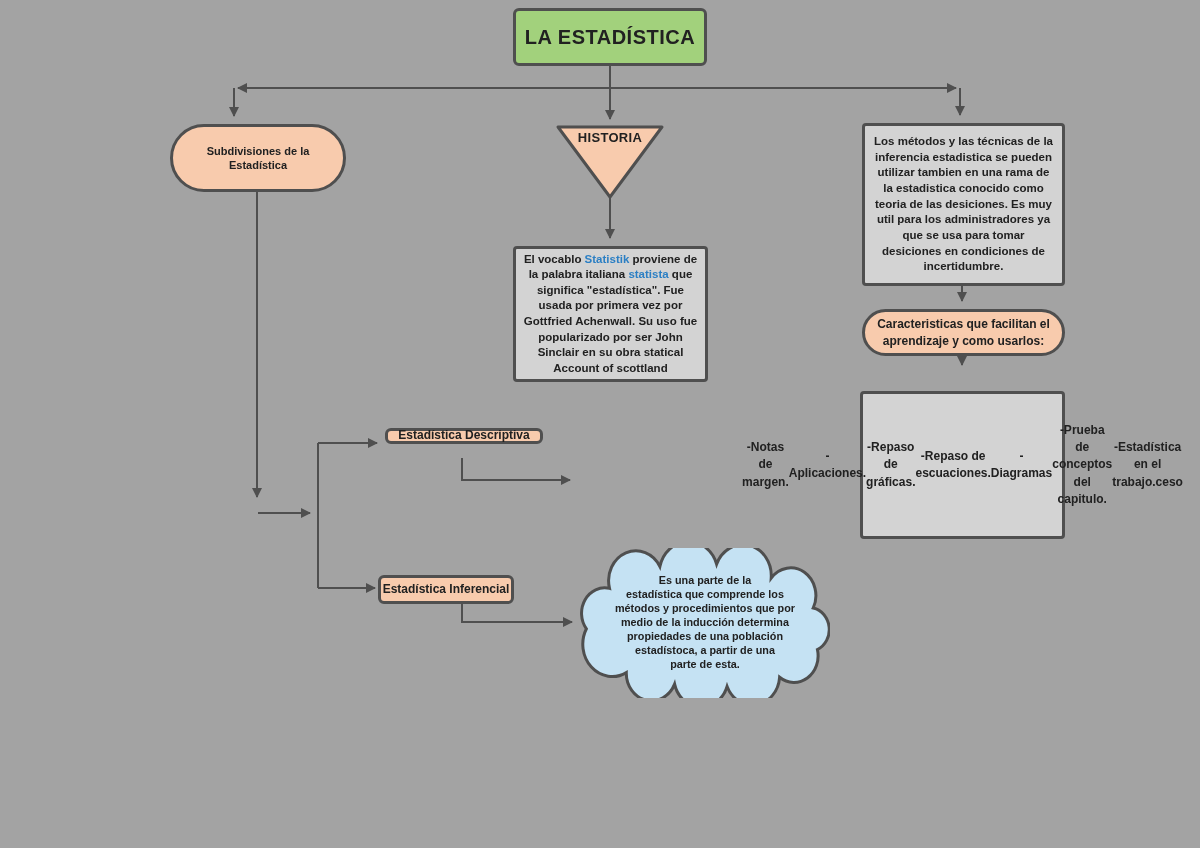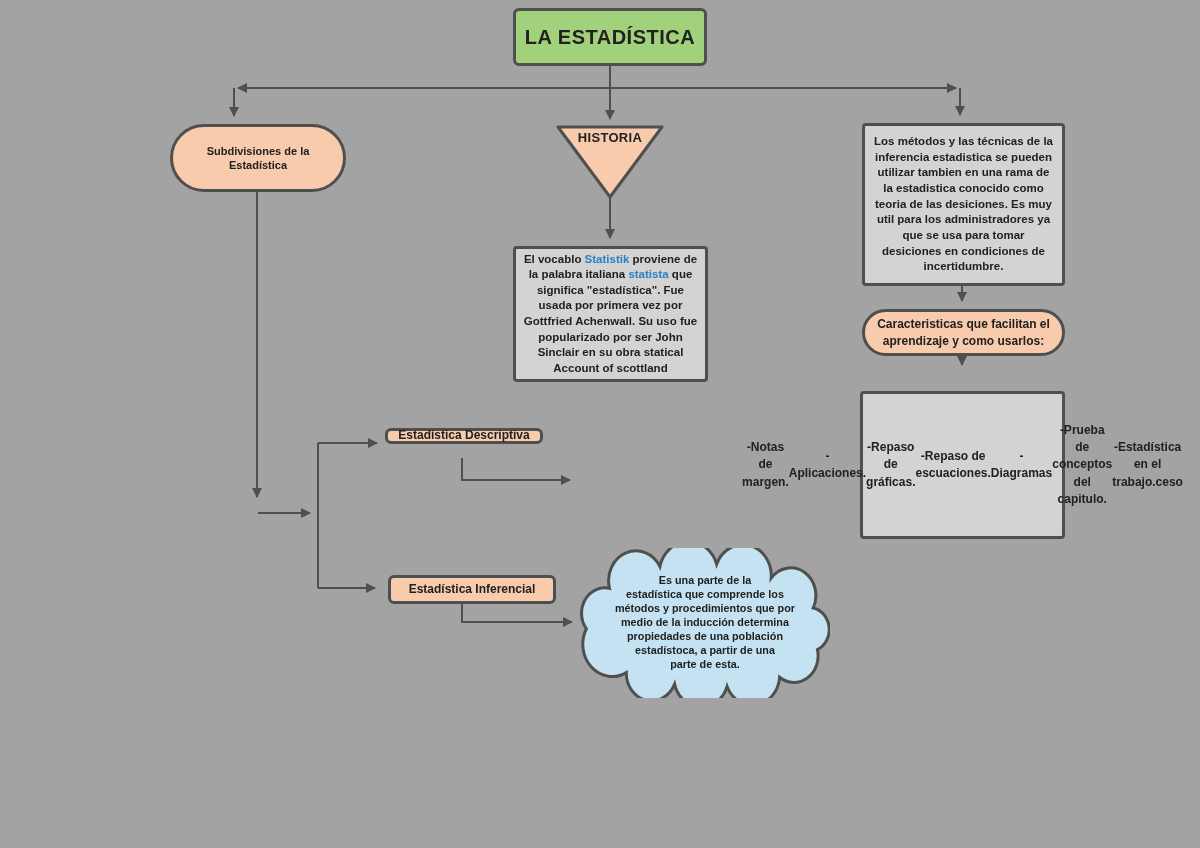--- a/index.html
+++ b/index.html
@@ -23,21 +23,21 @@
     border-radius:34px;font-size:11px;}
   .pill-right{left:862px;top:309px;width:203px;height:47px;background:var(--tan);
     border-radius:24px;font-size:12px;line-height:1.35;}
   .gray-box{background:var(--gray);border-radius:4px;font-size:11.5px;line-height:1.36;padding:6px 7px;}
   .history-box{left:513px;top:246px;width:195px;height:136px;}
   .methods-box{left:862px;top:123px;width:203px;height:163px;}
   .list-box{left:860px;top:391px;width:205px;height:148px;font-size:12px;line-height:1.42;
     flex-direction:row;}
   .tan-sm{background:var(--tan);border-radius:6px;font-size:12px;}
   .desc-box{left:385px;top:428px;width:158px;height:16px;}
-  .infer-box{left:388px;top:575px;width:168px;height:29px;}
+  .infer-box{left:378px;top:575px;width:136px;height:29px;}
   .tri-label{position:absolute;left:558px;top:130px;width:104px;text-align:center;
     font-size:13px;letter-spacing:.3px;}
   .cloud{position:absolute;}
   .cloud svg{position:absolute;left:0;top:0;width:100%;height:100%;}
   .cloud svg path{fill:var(--cloud);stroke:var(--line);stroke-width:3;vector-effect:non-scaling-stroke;}
   .cloud-txt{position:absolute;left:12px;right:10px;top:6px;bottom:8px;
     display:flex;align-items:center;justify-content:center;text-align:center;
     white-space:pre-line;font-size:10.8px;line-height:1.3;}
   .cloud1{left:583px;top:418px;width:245px;height:125px;}
   .cloud2{left:578px;top:548px;width:252px;height:150px;}

